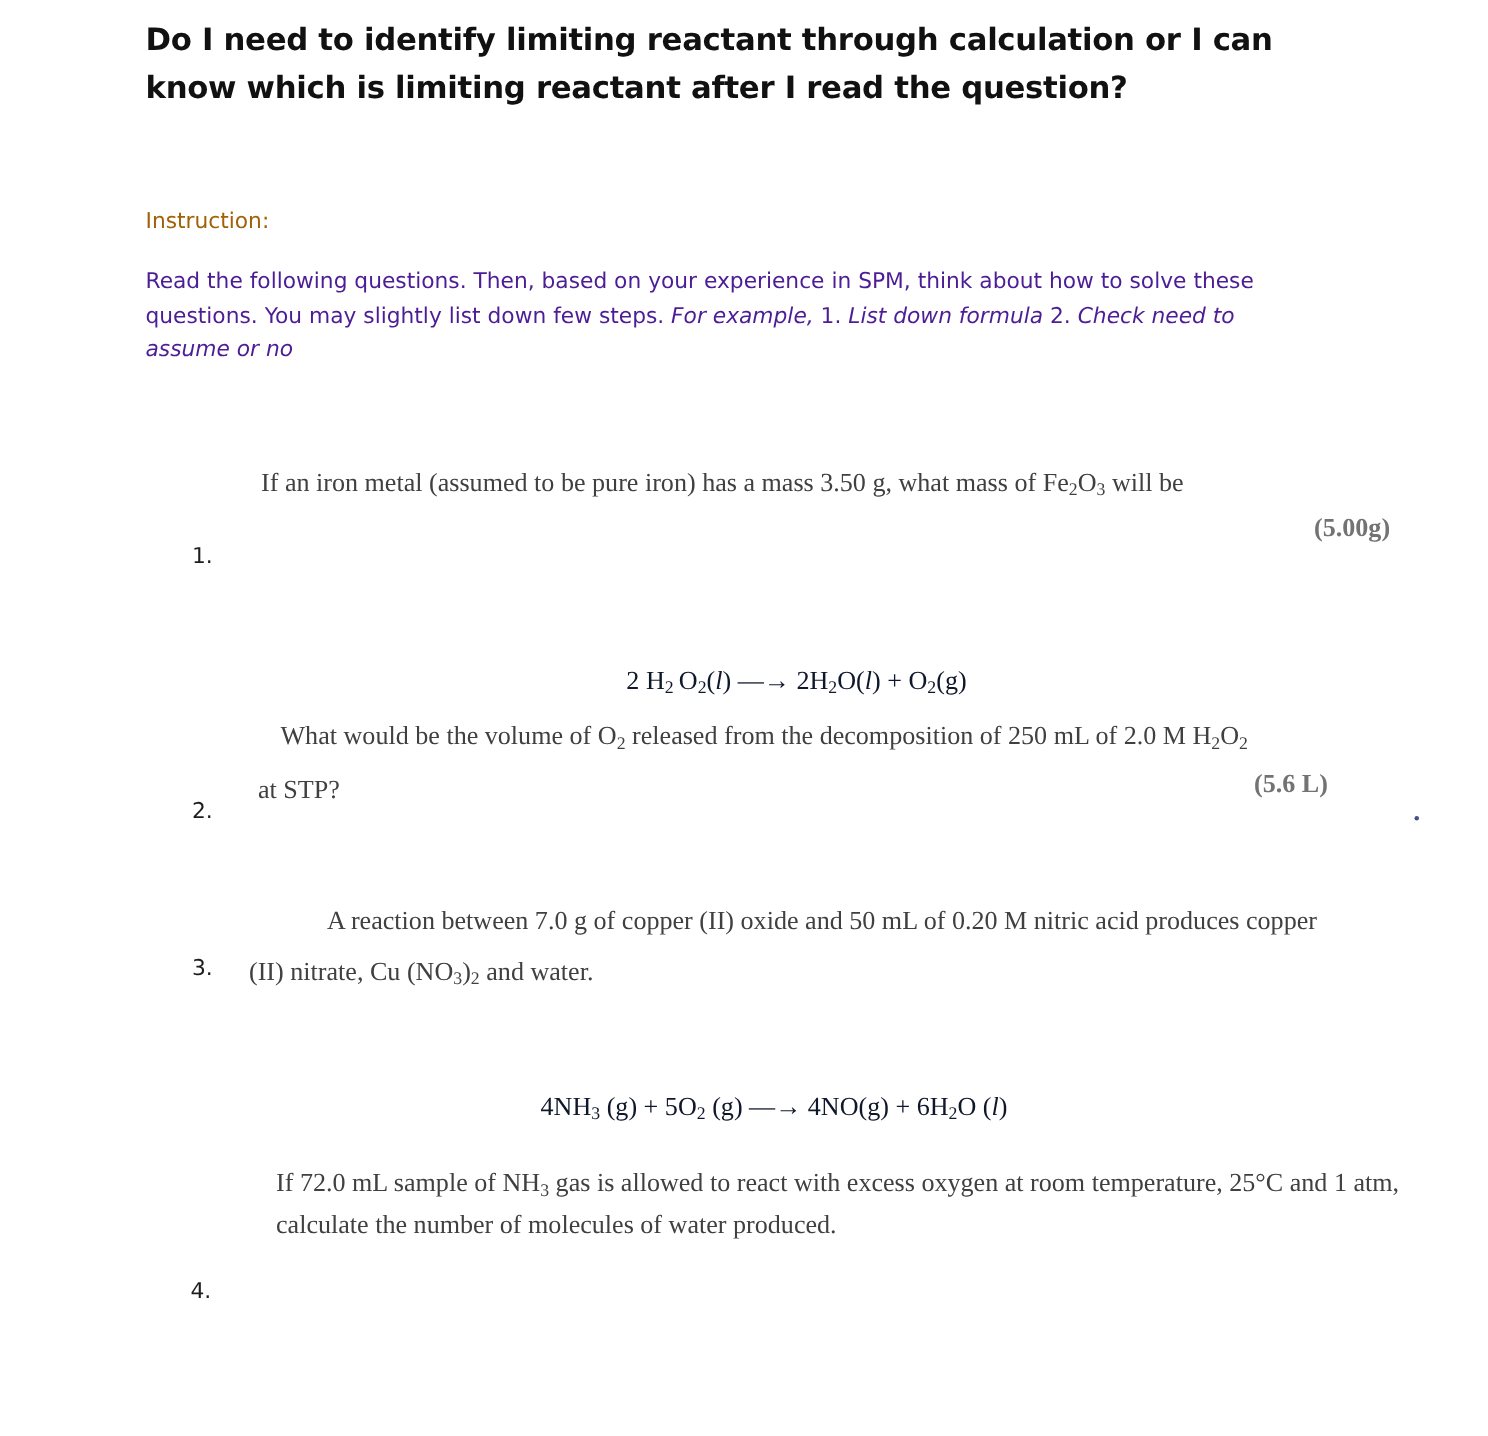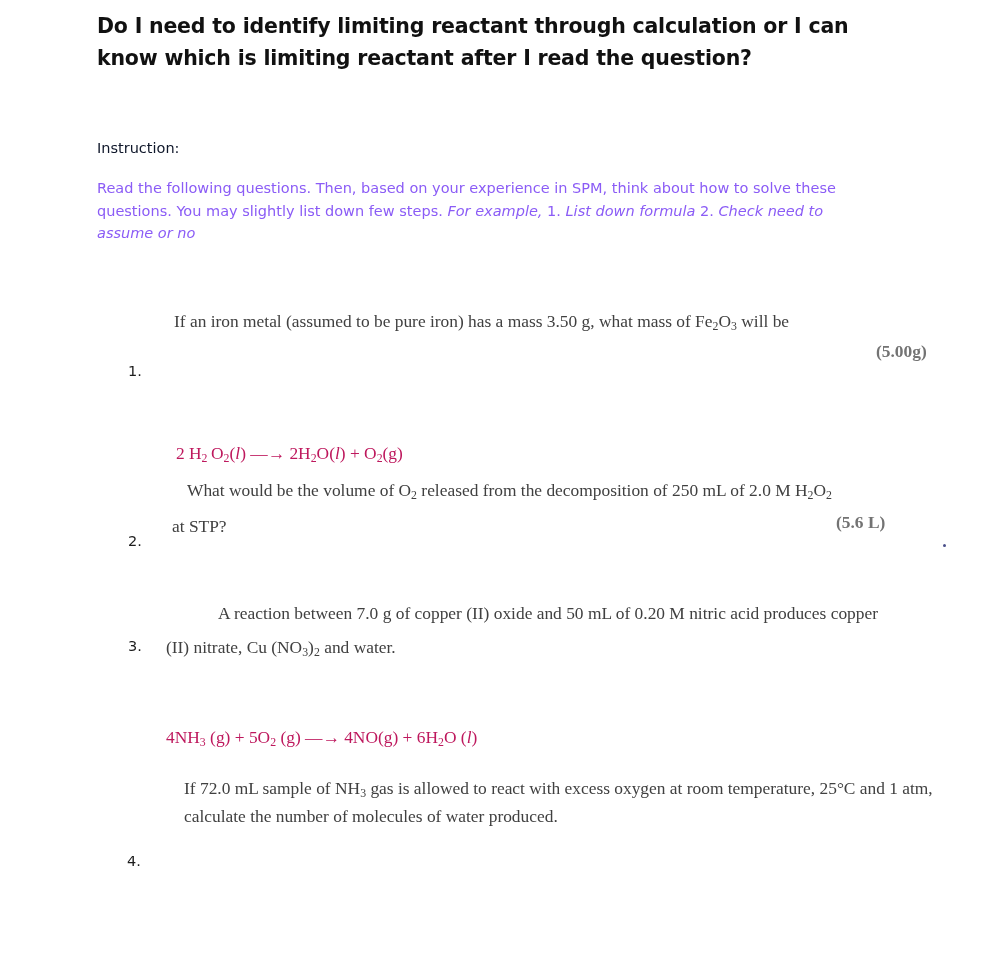--- a/index.html
+++ b/index.html
@@ -40,31 +40,31 @@
   }
 
   
   .instr-label {
     position: absolute;
     left: 81px;
     top: 138px;
     font-family: "DejaVu Sans", sans-serif;
     font-size: 14.5px;
     line-height: 20px;
-    color: #0f172a;
+    color: #a16207;
   }
   .instr-body {
     position: absolute;
     left: 81px;
     top: 177px;
     width: 760px;
     font-family: "DejaVu Sans", sans-serif;
     font-size: 14.5px;
     line-height: 22.5px;
-    color: #8b5cf6;
+    color: #4c1d95;
     text-align: left;
   }
   .instr-body .it { font-style: italic; }
 
   
   .q-marker {
     position: absolute;
     font-family: "DejaVu Sans", sans-serif;
     font-size: 14.5px;
     line-height: 16px;
@@ -75,21 +75,22 @@
     font-family: "Liberation Serif", "DejaVu Serif", serif;
     font-size: 17.4px;
     line-height: 34px;
     color: #404040;
   }
   .q-eq {
     position: absolute;
     font-family: "Liberation Serif", "DejaVu Serif", serif;
     font-size: 17.4px;
     line-height: 26px;
-    color: #be185d;
+    color: #0f172a;
+    text-align: center;
   }
   .q-ans {
     position: absolute;
     font-family: "Liberation Serif", "DejaVu Serif", serif;
     font-size: 17.4px;
     font-weight: bold;
     line-height: 26px;
     color: #737373;
     white-space: nowrap;
   }

